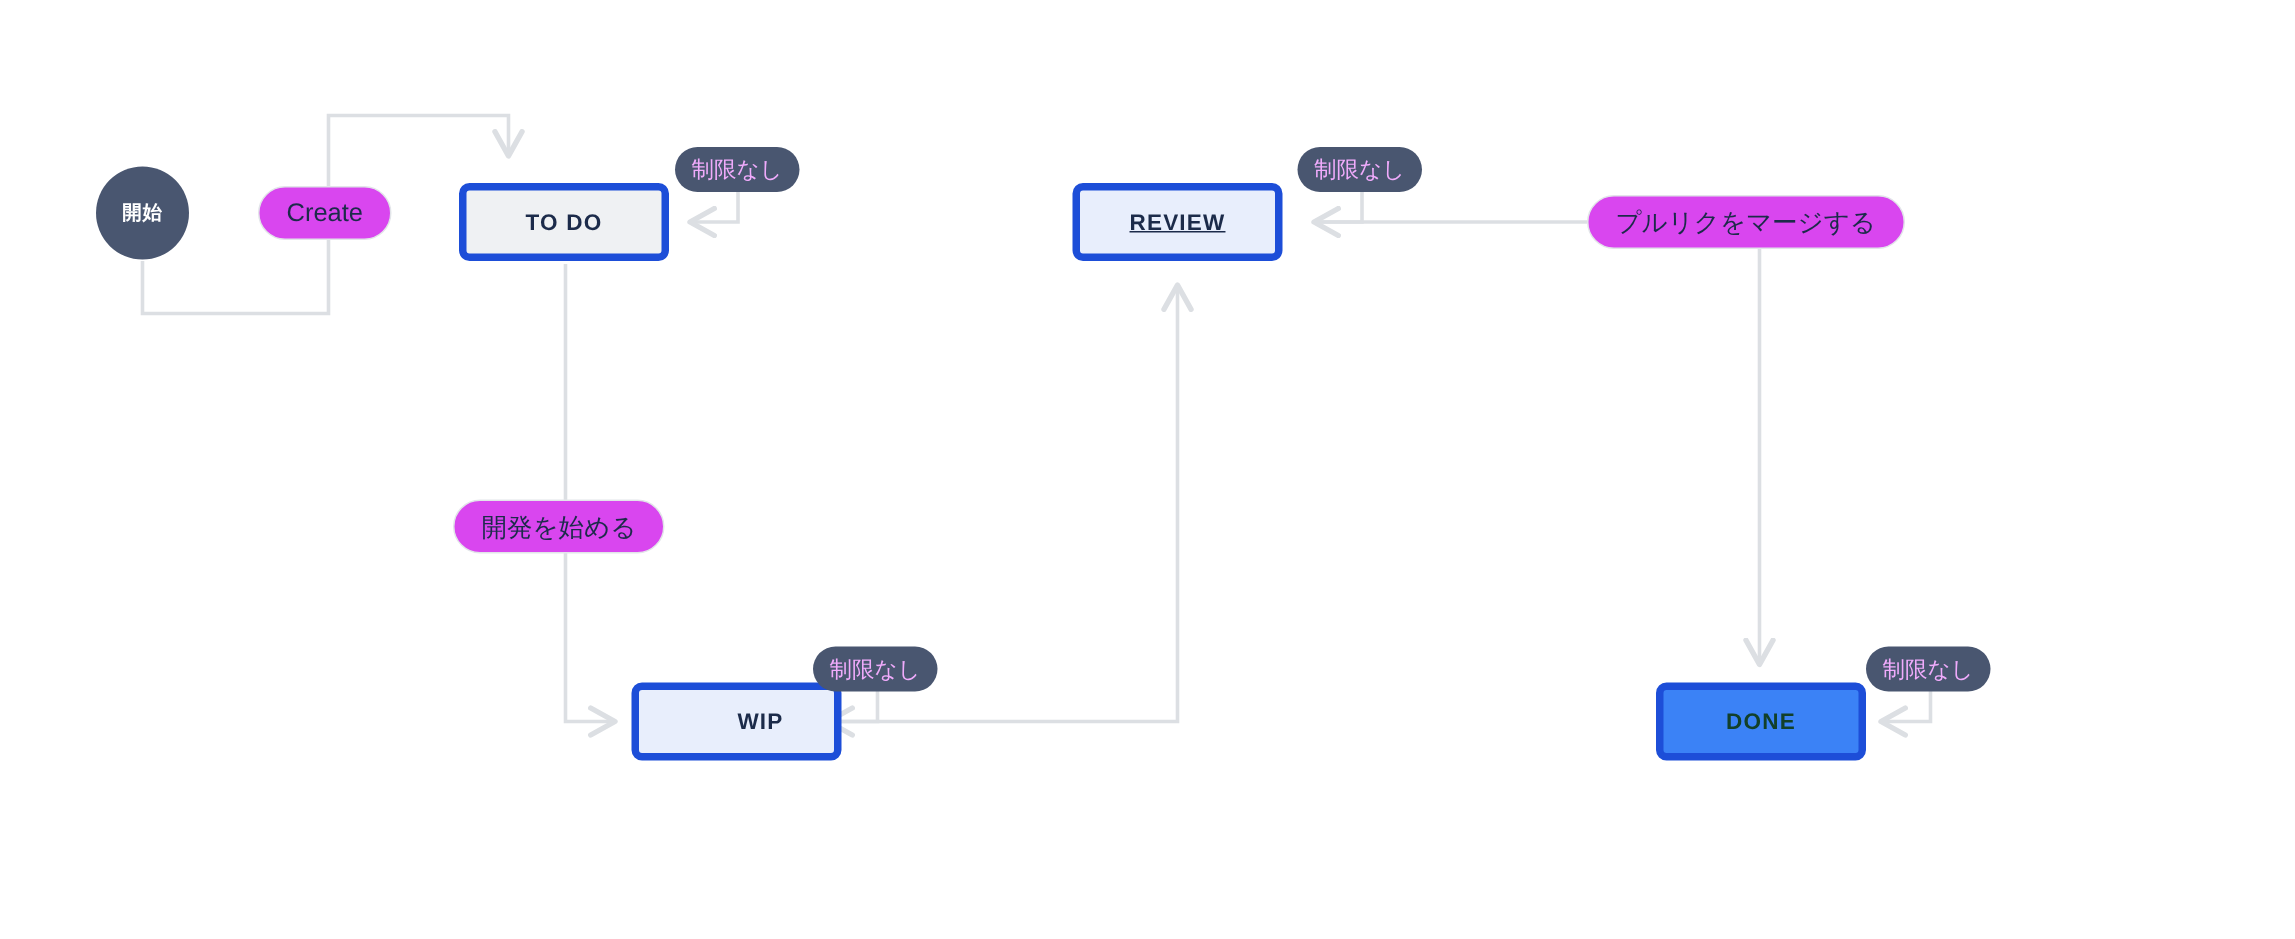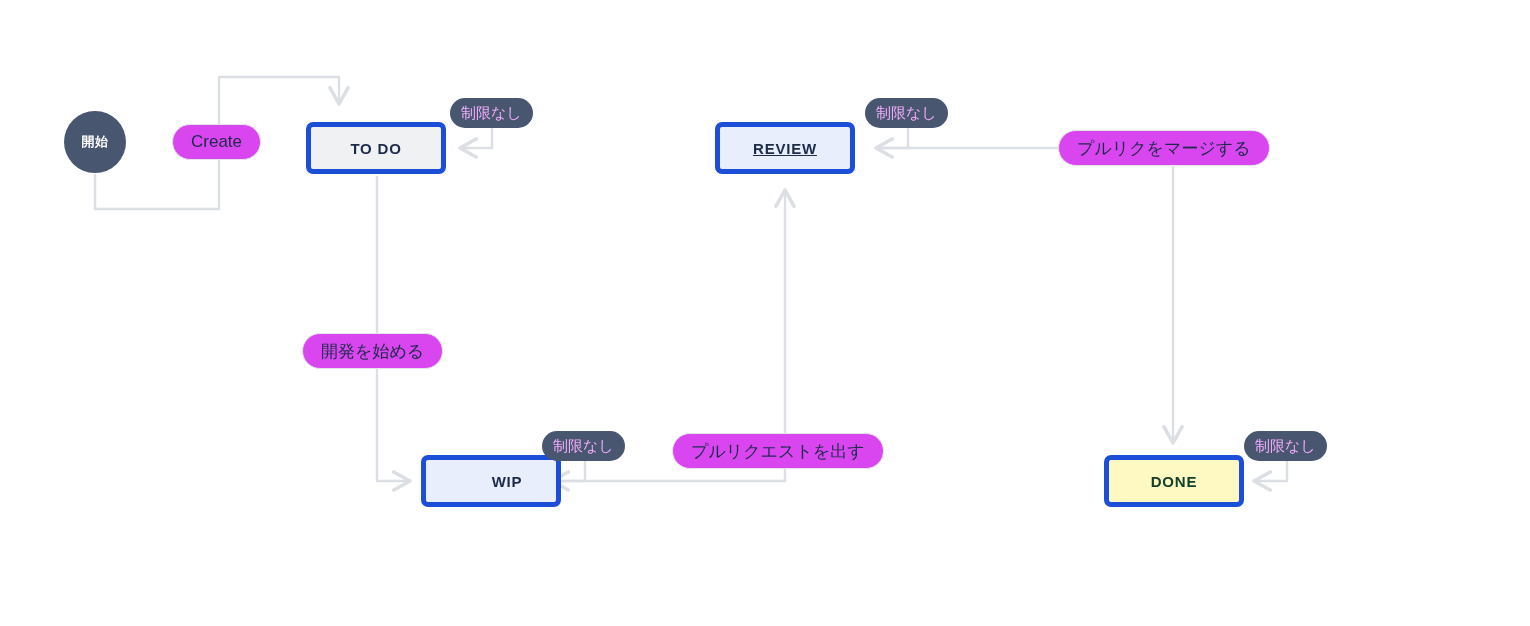--- a/index.html
+++ b/index.html
@@ -52,21 +52,21 @@
     background: #eff1f3;
     border-color: #dde1e6;
     color: #1c2b4a;
   }
   .node-review, .node-wip {
     background: #e8eefc;
     border-color: #cfdcf7;
     color: #1c2b4a;
   }
   .node-done {
-    background: #fef9c3;
+    background: #3b82f6;
     border-color: #c4f2d6;
     color: #12402a;
   }
   .node-start {
     width: 62px;
     height: 62px;
     border-radius: 50%;
     background: #495670;
     color: #ffffff;
     font-size: 13px;
@@ -163,23 +163,20 @@
   </div>
 
   <div class="pill" style="left:172px; top:124px;">
     <span>Create</span>
   </div>
 
   <div class="pill" style="left:302px; top:333px;">
     <span>開発を始める</span>
   </div>
 
-  <div class="pill" style="left:672px; top:433px;">
-    <span>プルリクエストを出す</span>
-  </div>
 
   <div class="pill" style="left:1058px; top:130px;">
     <span>プルリクをマージする</span>
   </div>
 
   <div class="badge" style="left:450px; top:98px;">
     <span>制限なし</span>
   </div>
 
   <div class="badge" style="left:865px; top:98px;">

